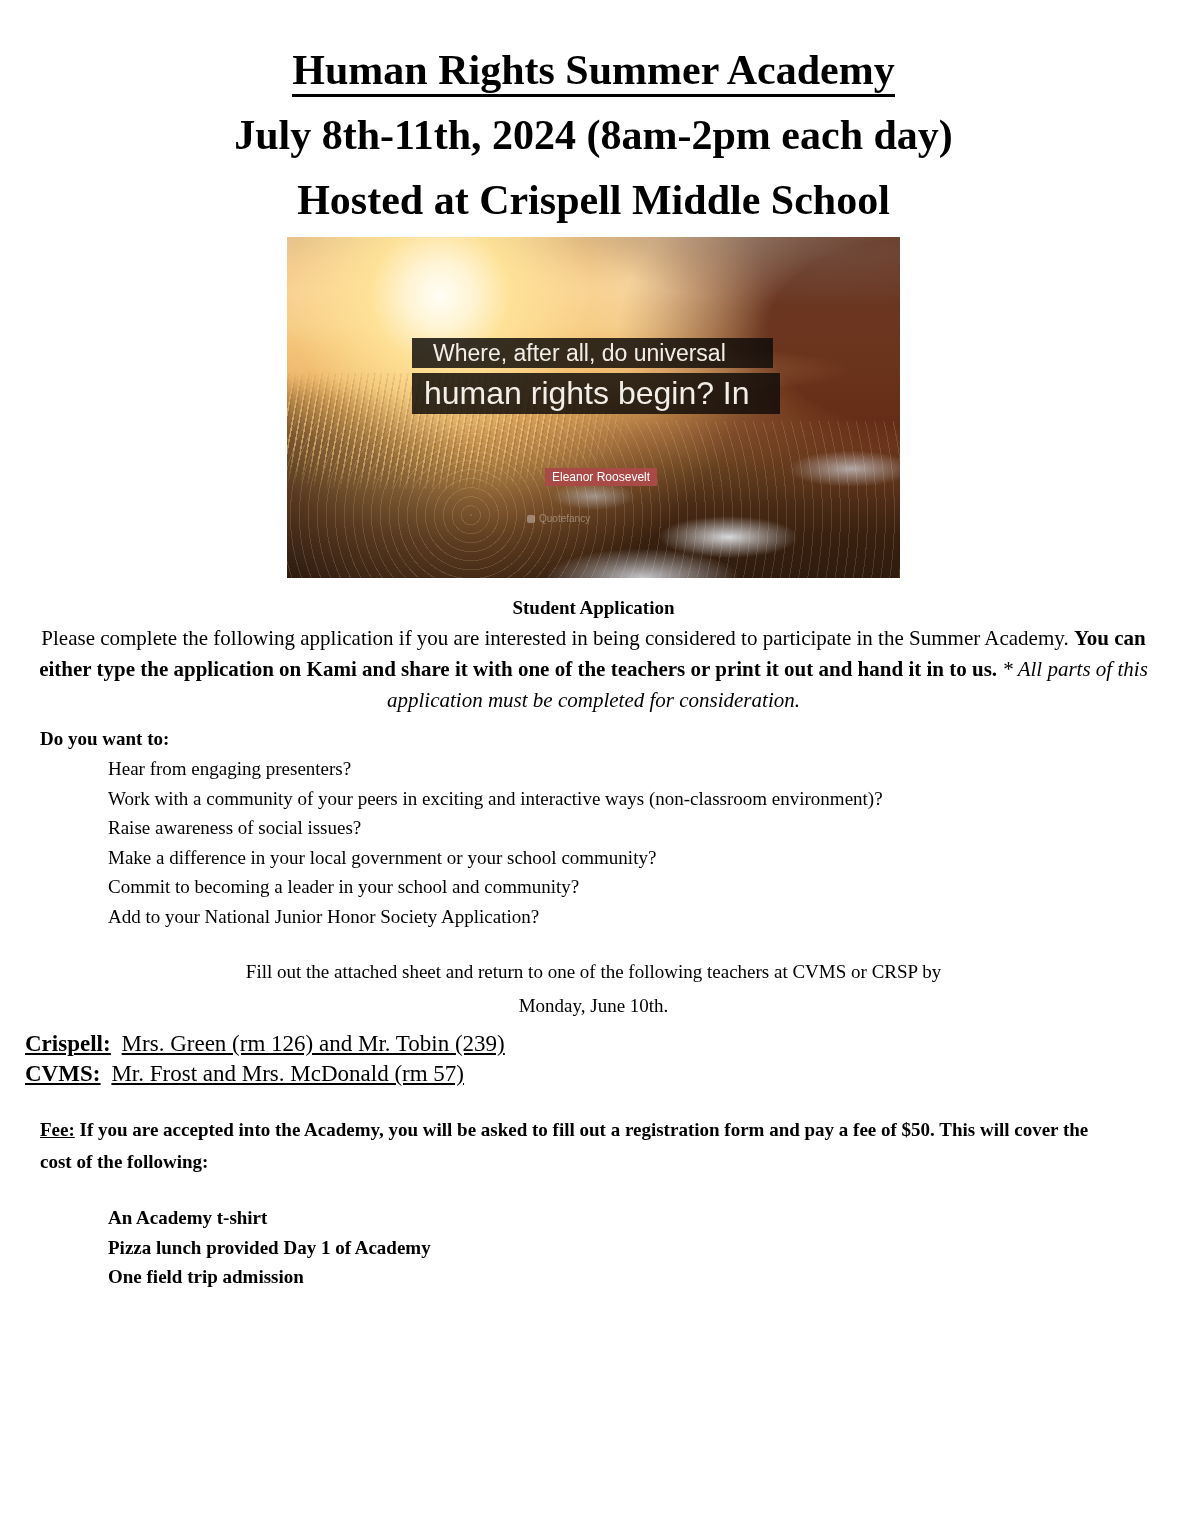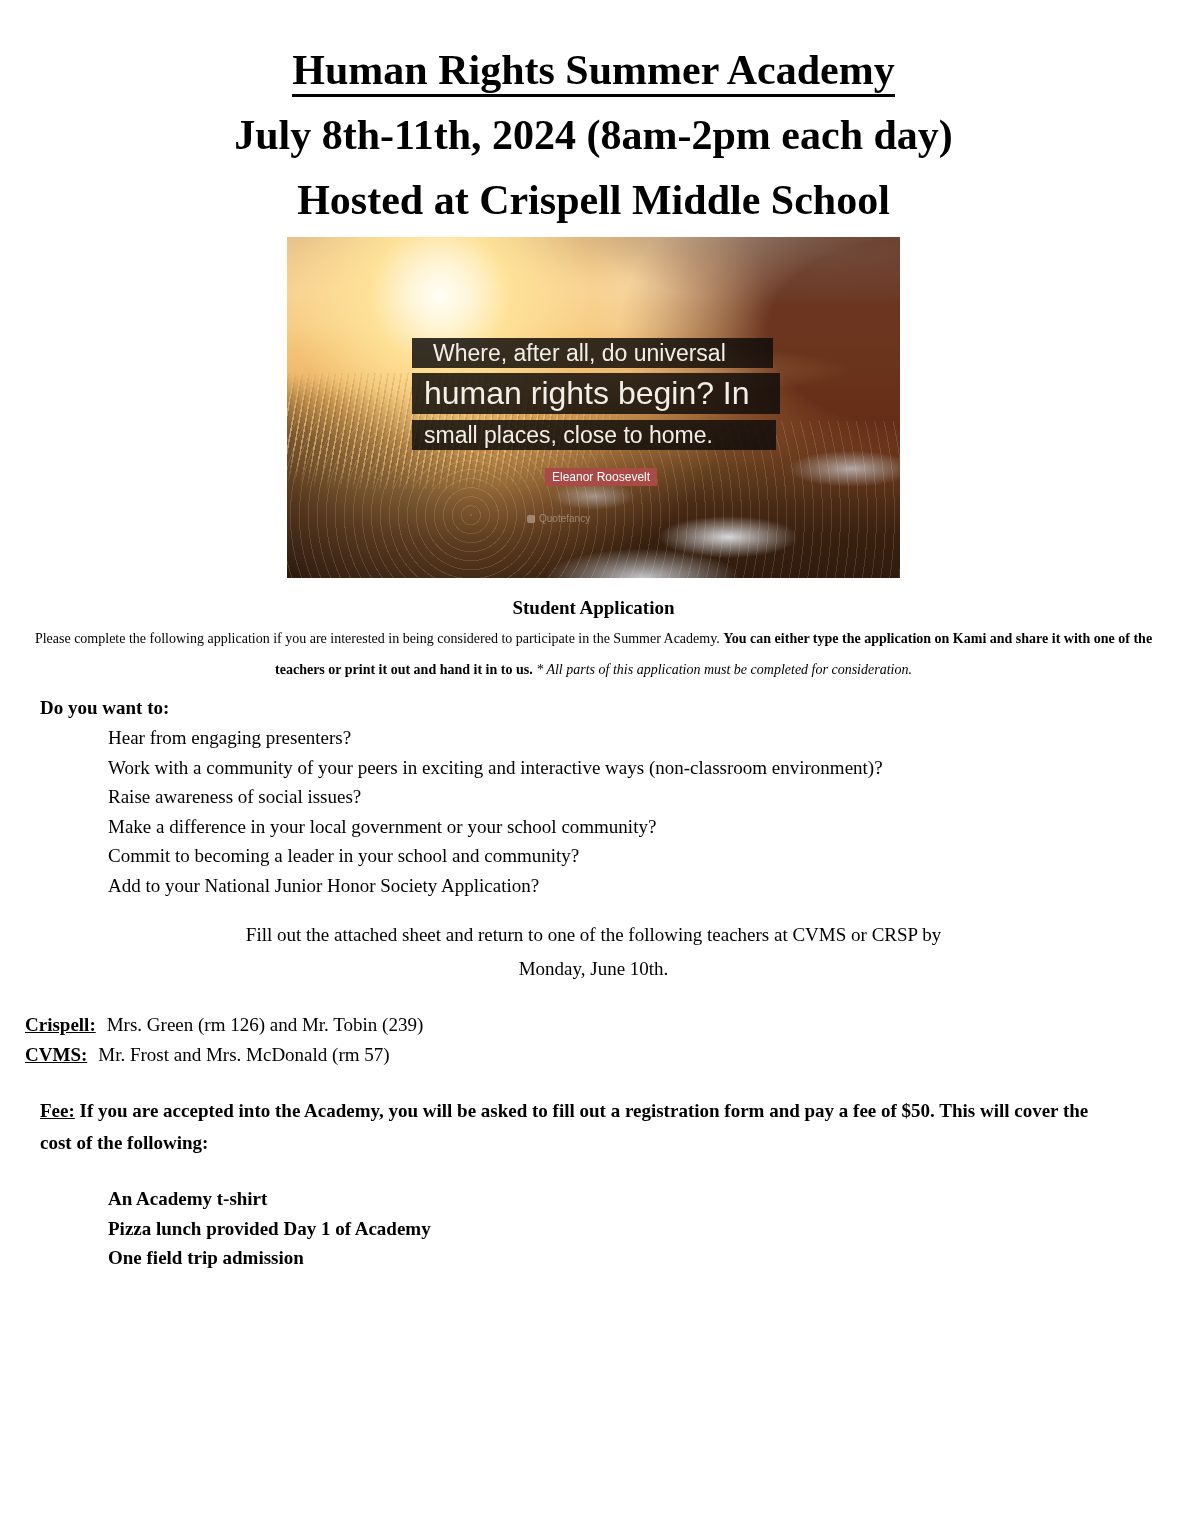--- a/index.html
+++ b/index.html
@@ -65,30 +65,30 @@
     display:flex; align-items:center; white-space:nowrap;
   }
   .watermark {
     position:absolute; left:240px; top:276px;
     color:rgba(255,255,255,.35); font:10px "Liberation Sans", sans-serif;
     display:flex; gap:4px; align-items:center;
   }
   .wm-logo { width:8px; height:8px; border-radius:2px; background:rgba(255,255,255,.35); display:inline-block; }
   
   .app-heading { margin-top:15px; text-align:center; font-weight:700; font-size:19px; line-height:30px; }
-  .intro { padding:0 32px; text-align:center; font-size:14px; line-height:31px; }
+  .intro { padding:0 32px; text-align:center; font-size:21px; line-height:31px; }
   .intro .note { font-style:italic; }
   .section-heading { margin:8px 40px 0; font-weight:700; font-size:19px; line-height:30px; }
   .blist { margin:0 40px; font-size:19px; }
   .b-row { display:flex; align-items:flex-start; line-height:29.5px; }
   .dot-cell { width:68px; padding-left:16px; flex:none; }
   .dot { width:8px; height:8px; border-radius:50%; background:#000; margin-top:11px; }
   .b-text { flex:1; }
-  .return-info { margin-top:18px; text-align:center; font-size:19px; line-height:34px; }
-  .teachers { margin:24px 0 0 25px; font-size:19px; line-height:30px; }
+  .return-info { margin-top:24px; text-align:center; font-size:19px; line-height:34px; }
+  .teachers { margin:6px 0 0 25px; font-size:23px; line-height:30px;text-decoration:underline; }
   .school { font-weight:700; text-decoration:underline; }
   .names { margin-left:11px; }
   .fee-para { margin:25px 72px 0 40px; font-weight:700; font-size:19px; line-height:32px; }
   .fee-label { text-decoration:underline; }
   .bold-list { font-weight:700; margin-top:25px; }
 </style>
 </head>
 <body>
 
 <div class="page">
@@ -98,21 +98,20 @@
     <div>July 8th-11th, 2024 (8am-2pm each day)</div>
     <div>Hosted at Crispell Middle School</div>
   </div>
 
   <div class="photo">
     <div class="road"></div>
     <div class="grass-tips"></div>
     <div class="speckles"></div>
     <div class="qbar qbar1">Where, after all, do universal</div>
     <div class="qbar qbar2">human rights begin? In</div>
-    <div class="qbar qbar3">small places, close to home.</div>
     <div class="badge">Eleanor Roosevelt</div>
     <div class="watermark">
       <span class="wm-logo"></span>
       <span>Quotefancy</span>
     </div>
   </div>
 
   <div class="app-heading">Student Application</div>
 
   <p class="intro"><span>Please complete the following application if you are interested in being considered to participate in the Summer Academy. </span><b>You can either type the application on Kami and share it with one of the teachers or print it out and hand it in to us.</b><span class="note"> * All parts of this application must be completed for consideration.</span></p>

